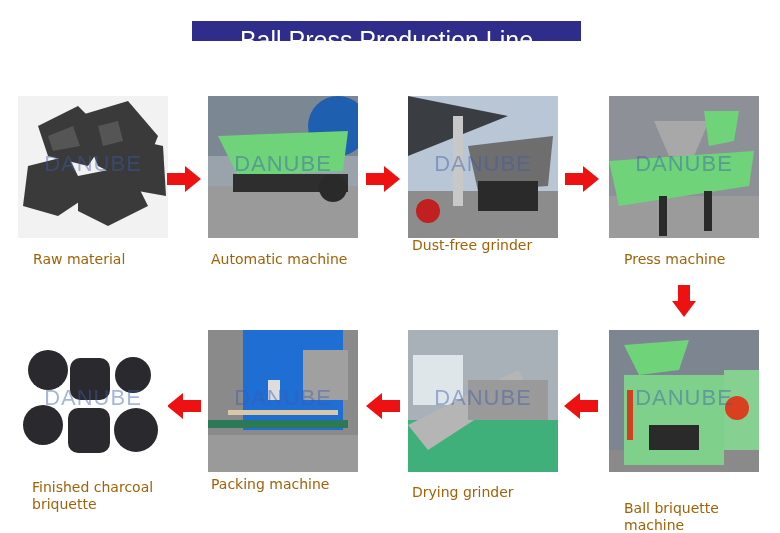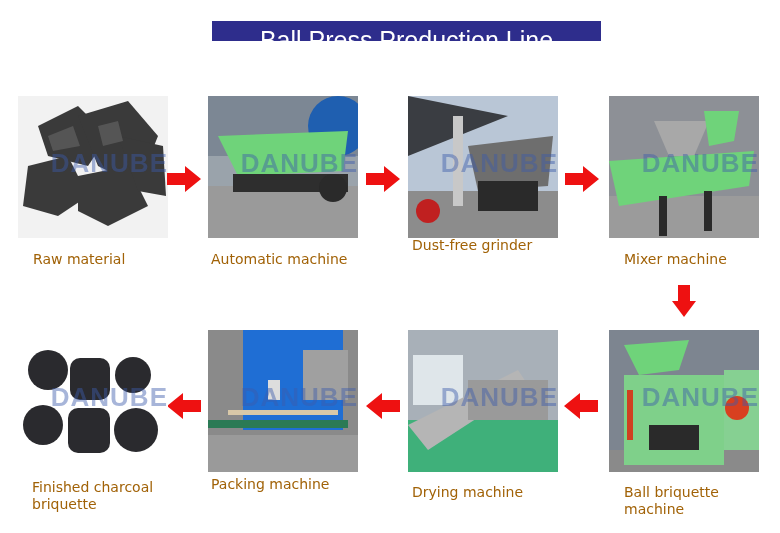--- a/index.html
+++ b/index.html
@@ -1,23 +1,23 @@
 <!DOCTYPE html>
 <html><head>
 <meta charset="utf-8">
 <style>
   html,body{margin:0;padding:0;background:#fff;}
   body{width:780px;height:533px;position:relative;overflow:hidden;font-family:"DejaVu Sans","Liberation Sans",sans-serif;}
   .title{position:absolute;left:192px;top:21px;width:389px;height:20px;background:#2e2d8c;color:#fff;
-    font-family:"Liberation Sans",sans-serif;font-size:25px;text-align:center;line-height:38px;margin-left:20px;}
+    font-family:"Liberation Sans",sans-serif;font-size:25px;text-align:center;line-height:38px;}
   .img{position:absolute;width:150px;height:142px;overflow:hidden;}
   .lbl{position:absolute;font-size:14px;color:#a16207;line-height:17px;white-space:pre-line;}
   .arrow{position:absolute;}
-  .wm{position:absolute;left:0;right:0;top:50%;transform:translateY(-60%);text-align:right;
-    font-family:"Liberation Sans",sans-serif;font-weight:bold;font-size:26px;color:rgba(60,90,170,0.45);letter-spacing:1px;}
+  .wm{position:absolute;left:0;right:0;top:50%;transform:translateY(-60%);text-align:center;
+    font-family:"Liberation Sans",sans-serif;font-weight:normal;font-size:22px;color:rgba(60,90,170,0.45);letter-spacing:1px;}
 </style>
 </head>
 <body>
 
 <div class="title">Ball Press Production Line</div>
 
 <div class="img" style="left:18px;top:96px;background:#f2f2f2">
   <svg width="150" height="142">
     <g fill="#3a3a3a">
       <polygon points="20,30 60,10 90,40 70,70 30,60"></polygon>
@@ -77,55 +77,55 @@
   <svg width="150" height="142">
     <rect x="0" y="100" width="150" height="42" fill="#9b9b9b"></rect>
     <polygon points="45,25 100,25 85,60 60,60" fill="#a8a8a8"></polygon>
     <polygon points="95,15 130,15 125,45 100,50" fill="#6fd37a"></polygon>
     <polygon points="0,65 145,55 140,90 10,110" fill="#6fd37a"></polygon>
     <rect x="50" y="100" width="8" height="40" fill="#2a2a2a"></rect>
     <rect x="95" y="95" width="8" height="40" fill="#2a2a2a"></rect>
   </svg>
   <div class="wm">DANUBE</div>
 </div>
-<div class="lbl" style="left:624px;top:251px">Mixer machine</div>
+<div class="lbl" style="left:624px;top:251px">Press machine</div>
 
 <svg class="arrow" style="left:672px;top:285px" width="24" height="32">
     <polygon points="6,0 18,0 18,16 24,16 12,32 0,16 6,16" fill="#ee1111"></polygon>
   </svg>
 
 <div class="img" style="left:609px;top:330px;background:#7d8590">
   <svg width="150" height="142">
     <rect x="0" y="120" width="150" height="22" fill="#8a8a8a"></rect>
     <polygon points="15,15 80,10 70,40 30,45" fill="#6fd37a"></polygon>
     <rect x="15" y="45" width="100" height="90" fill="#7fd08a"></rect>
     <rect x="18" y="60" width="6" height="50" fill="#d04020"></rect>
     <rect x="40" y="95" width="50" height="25" fill="#2a2a2a"></rect>
     <rect x="115" y="40" width="35" height="80" fill="#86d092"></rect>
     <circle cx="128" cy="78" r="12" fill="#d84020"></circle>
   </svg>
   <div class="wm">DANUBE</div>
 </div>
-<div class="lbl" style="left:624px;top:484px">Ball briquette
+<div class="lbl" style="left:624px;top:500px">Ball briquette
 machine</div>
 
 <svg class="arrow" style="left:564px;top:393px" width="34" height="26">
     <polygon points="34,7 16,7 16,0 0,13 16,26 16,19 34,19" fill="#ee1111"></polygon>
   </svg>
 
 <div class="img" style="left:408px;top:330px;background:#a8b0b8">
   <svg width="150" height="142">
     <rect x="0" y="90" width="150" height="52" fill="#3fb07a"></rect>
     <rect x="5" y="25" width="50" height="50" fill="#dfe6ea"></rect>
     <polygon points="0,95 110,40 120,55 20,120" fill="#b5b5b5"></polygon>
     <rect x="60" y="50" width="80" height="40" fill="#9a9a9a"></rect>
   </svg>
   <div class="wm">DANUBE</div>
 </div>
-<div class="lbl" style="left:412px;top:484px">Drying machine</div>
+<div class="lbl" style="left:412px;top:484px">Drying grinder</div>
 
 <svg class="arrow" style="left:366px;top:393px" width="34" height="26">
     <polygon points="34,7 16,7 16,0 0,13 16,26 16,19 34,19" fill="#ee1111"></polygon>
   </svg>
 
 <div class="img" style="left:208px;top:330px;background:#8a8a8a">
   <svg width="150" height="142">
     <rect x="35" y="0" width="100" height="100" fill="#1f6ed4"></rect>
     <rect x="0" y="105" width="150" height="37" fill="#9a9a9a"></rect>
     <rect x="95" y="20" width="45" height="50" fill="#a0a0a0"></rect>

